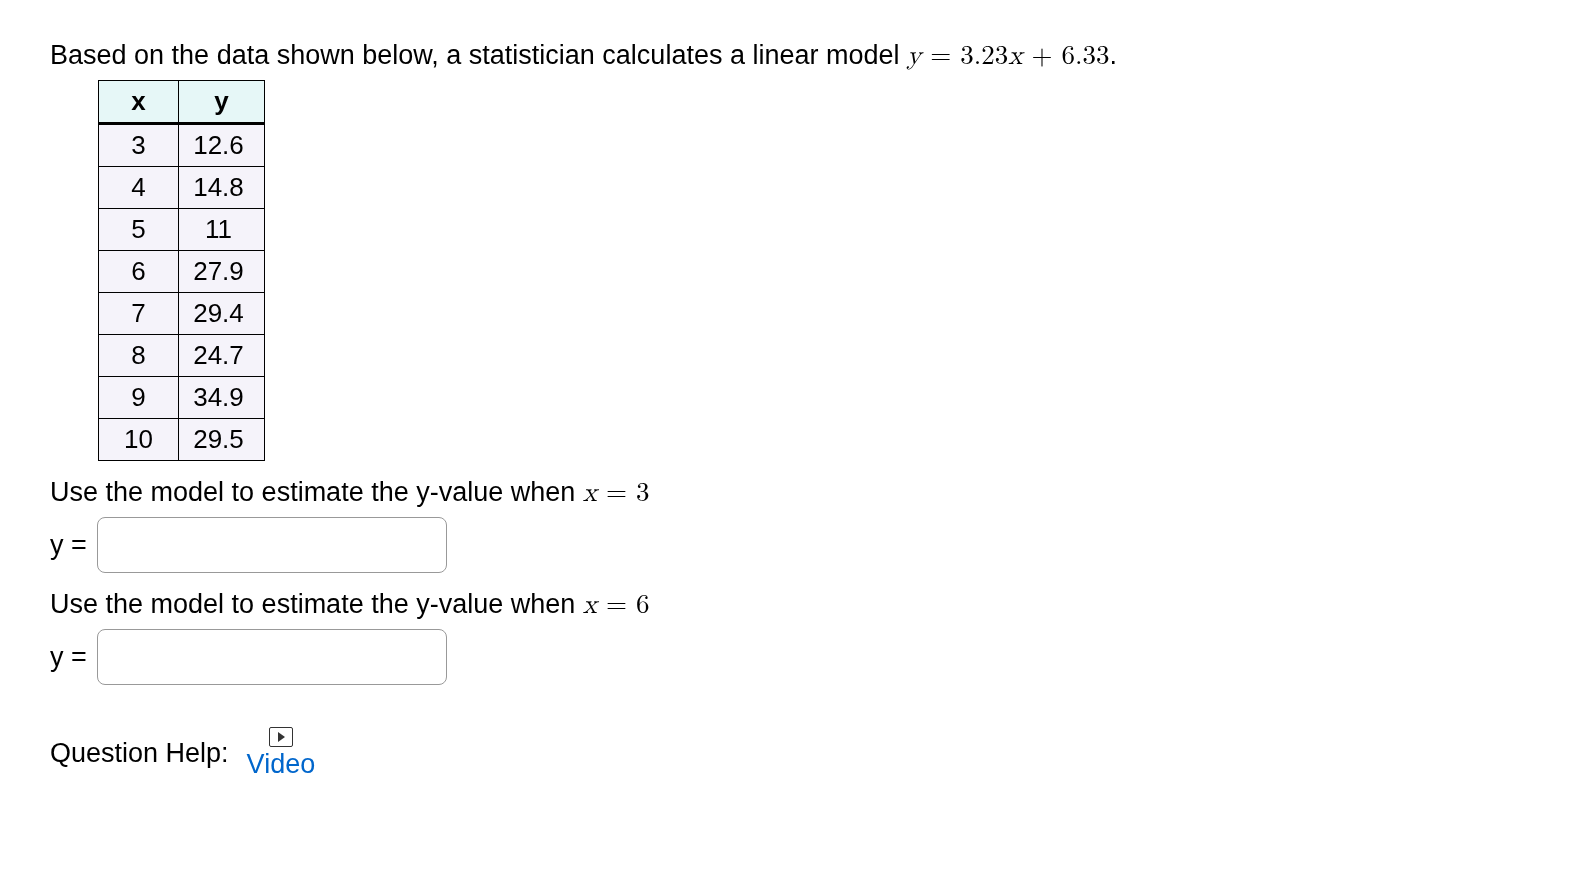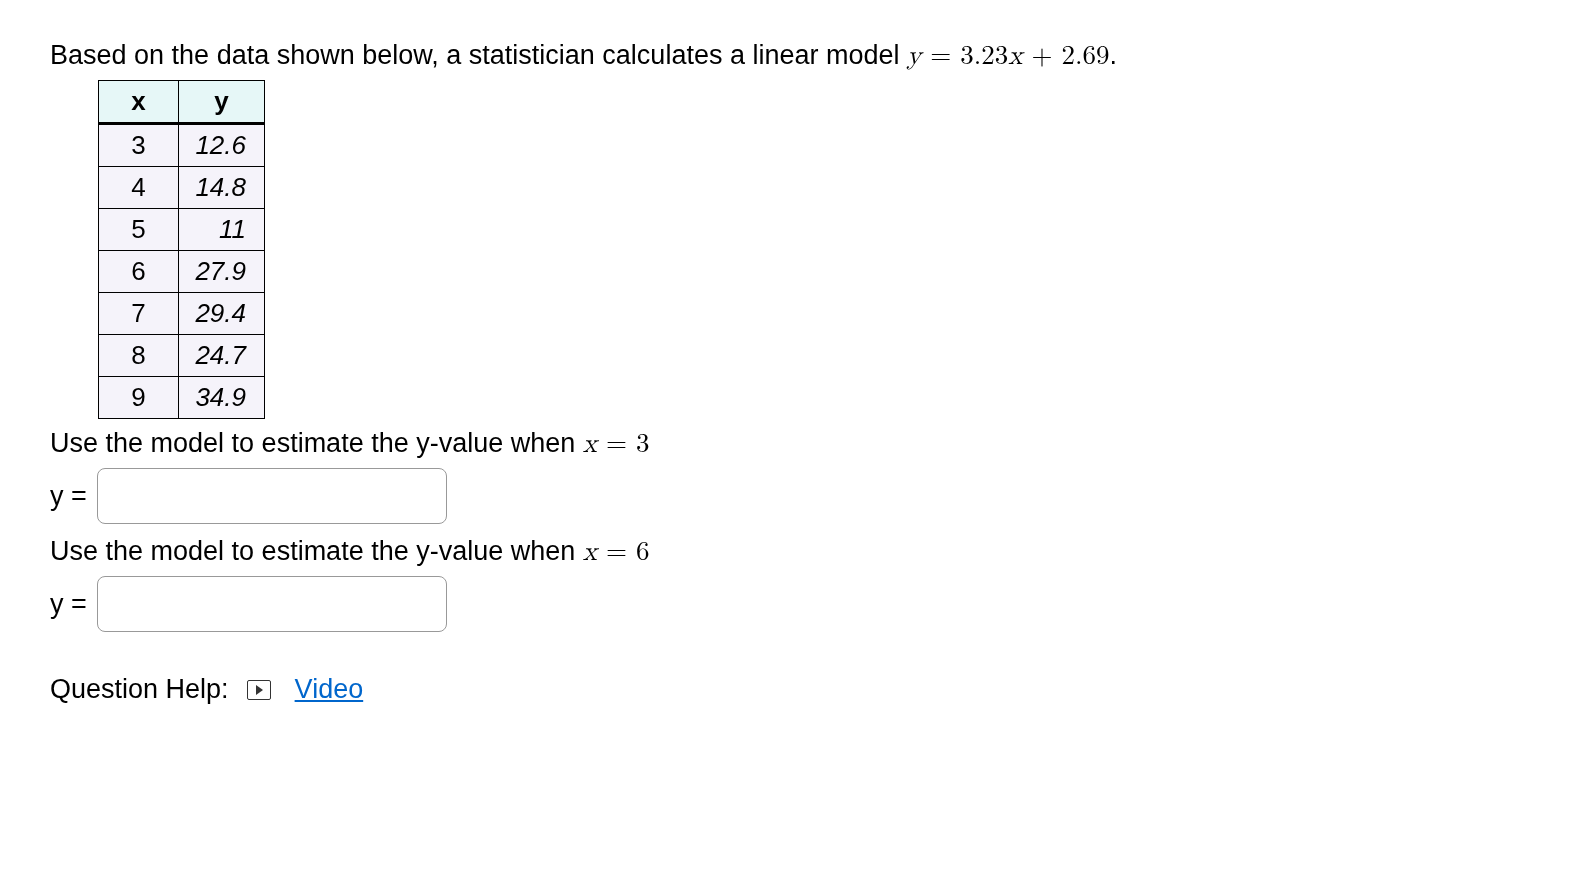--- a/index.html
+++ b/index.html
@@ -37,26 +37,24 @@
       font-weight: bold;
       border-bottom: 3px solid #000;
     }
     td {
       background: #f5f3fa;
     }
     td.x-col {
       text-align: center;
     }
     td.y-col {
-      text-align: right;
       padding-right: 18px;
-      font-style: italic;
     }
     .prompt-row {
-      margin-top: 9px;
+      margin-top: 16px;
     }
     .answer-row {
       display: flex;
       align-items: center;
       margin-top: 8px;
       margin-bottom: 12px;
     }
     .answer-label {
       margin-right: 10px;
       font-size: 27px;
@@ -75,24 +73,24 @@
       display: flex;
       align-items: center;
       gap: 18px;
     }
     .help-label {
       font-size: 27px;
     }
     .video-link {
       display: inline-flex;
       align-items: center;
-      gap: 24px;
+      gap: 2px;
       color: #0066cc;
-      text-decoration: underline;
       cursor: pointer;
+      flex-direction: column;
     }
     .video-icon {
       width: 22px;
       height: 18px;
       border: 1.5px solid #333;
       border-radius: 2px;
       display: inline-flex;
       align-items: center;
       justify-content: center;
       position: relative;
@@ -104,21 +102,21 @@
       border-left: 7px solid #333;
       border-top: 5px solid transparent;
       border-bottom: 5px solid transparent;
       margin-left: 2px;
     }
   </style>
 </head>
 <body>
 
 <div class="intro">
-  <span>Based on the data shown below, a statistician calculates a linear model </span><span class="math-var">y</span><span class="math"> = </span><span class="math">3.23</span><span class="math-var">x</span><span class="math"> + </span><span class="math">2.69</span><span>.</span>
+  <span>Based on the data shown below, a statistician calculates a linear model </span><span class="math-var">y</span><span class="math"> = </span><span class="math">3.23</span><span class="math-var">x</span><span class="math"> + </span><span class="math">6.33</span><span>.</span>
 </div>
 
 <table>
   <thead>
     <tr>
       <th>x</th>
       <th>y</th>
     </tr>
   </thead>
   <tbody id="table-body">
@@ -143,20 +141,24 @@
         <td class="y-col">29.4</td>
       </tr>
       <tr>
         <td class="x-col">8</td>
         <td class="y-col">24.7</td>
       </tr>
       <tr>
         <td class="x-col">9</td>
         <td class="y-col">34.9</td>
       </tr>
+      <tr>
+        <td class="x-col">10</td>
+        <td class="y-col">29.5</td>
+      </tr>
     </tbody>
 </table>
 
 <div class="prompt-row">
   <span>Use the model to estimate the y-value when </span><span class="math-var">x</span><span class="math"> = </span><span class="math">3</span>
 </div>
 
 <div class="answer-row">
   <span class="answer-label">y = </span>
   <input class="answer-input" type="text" style="">

